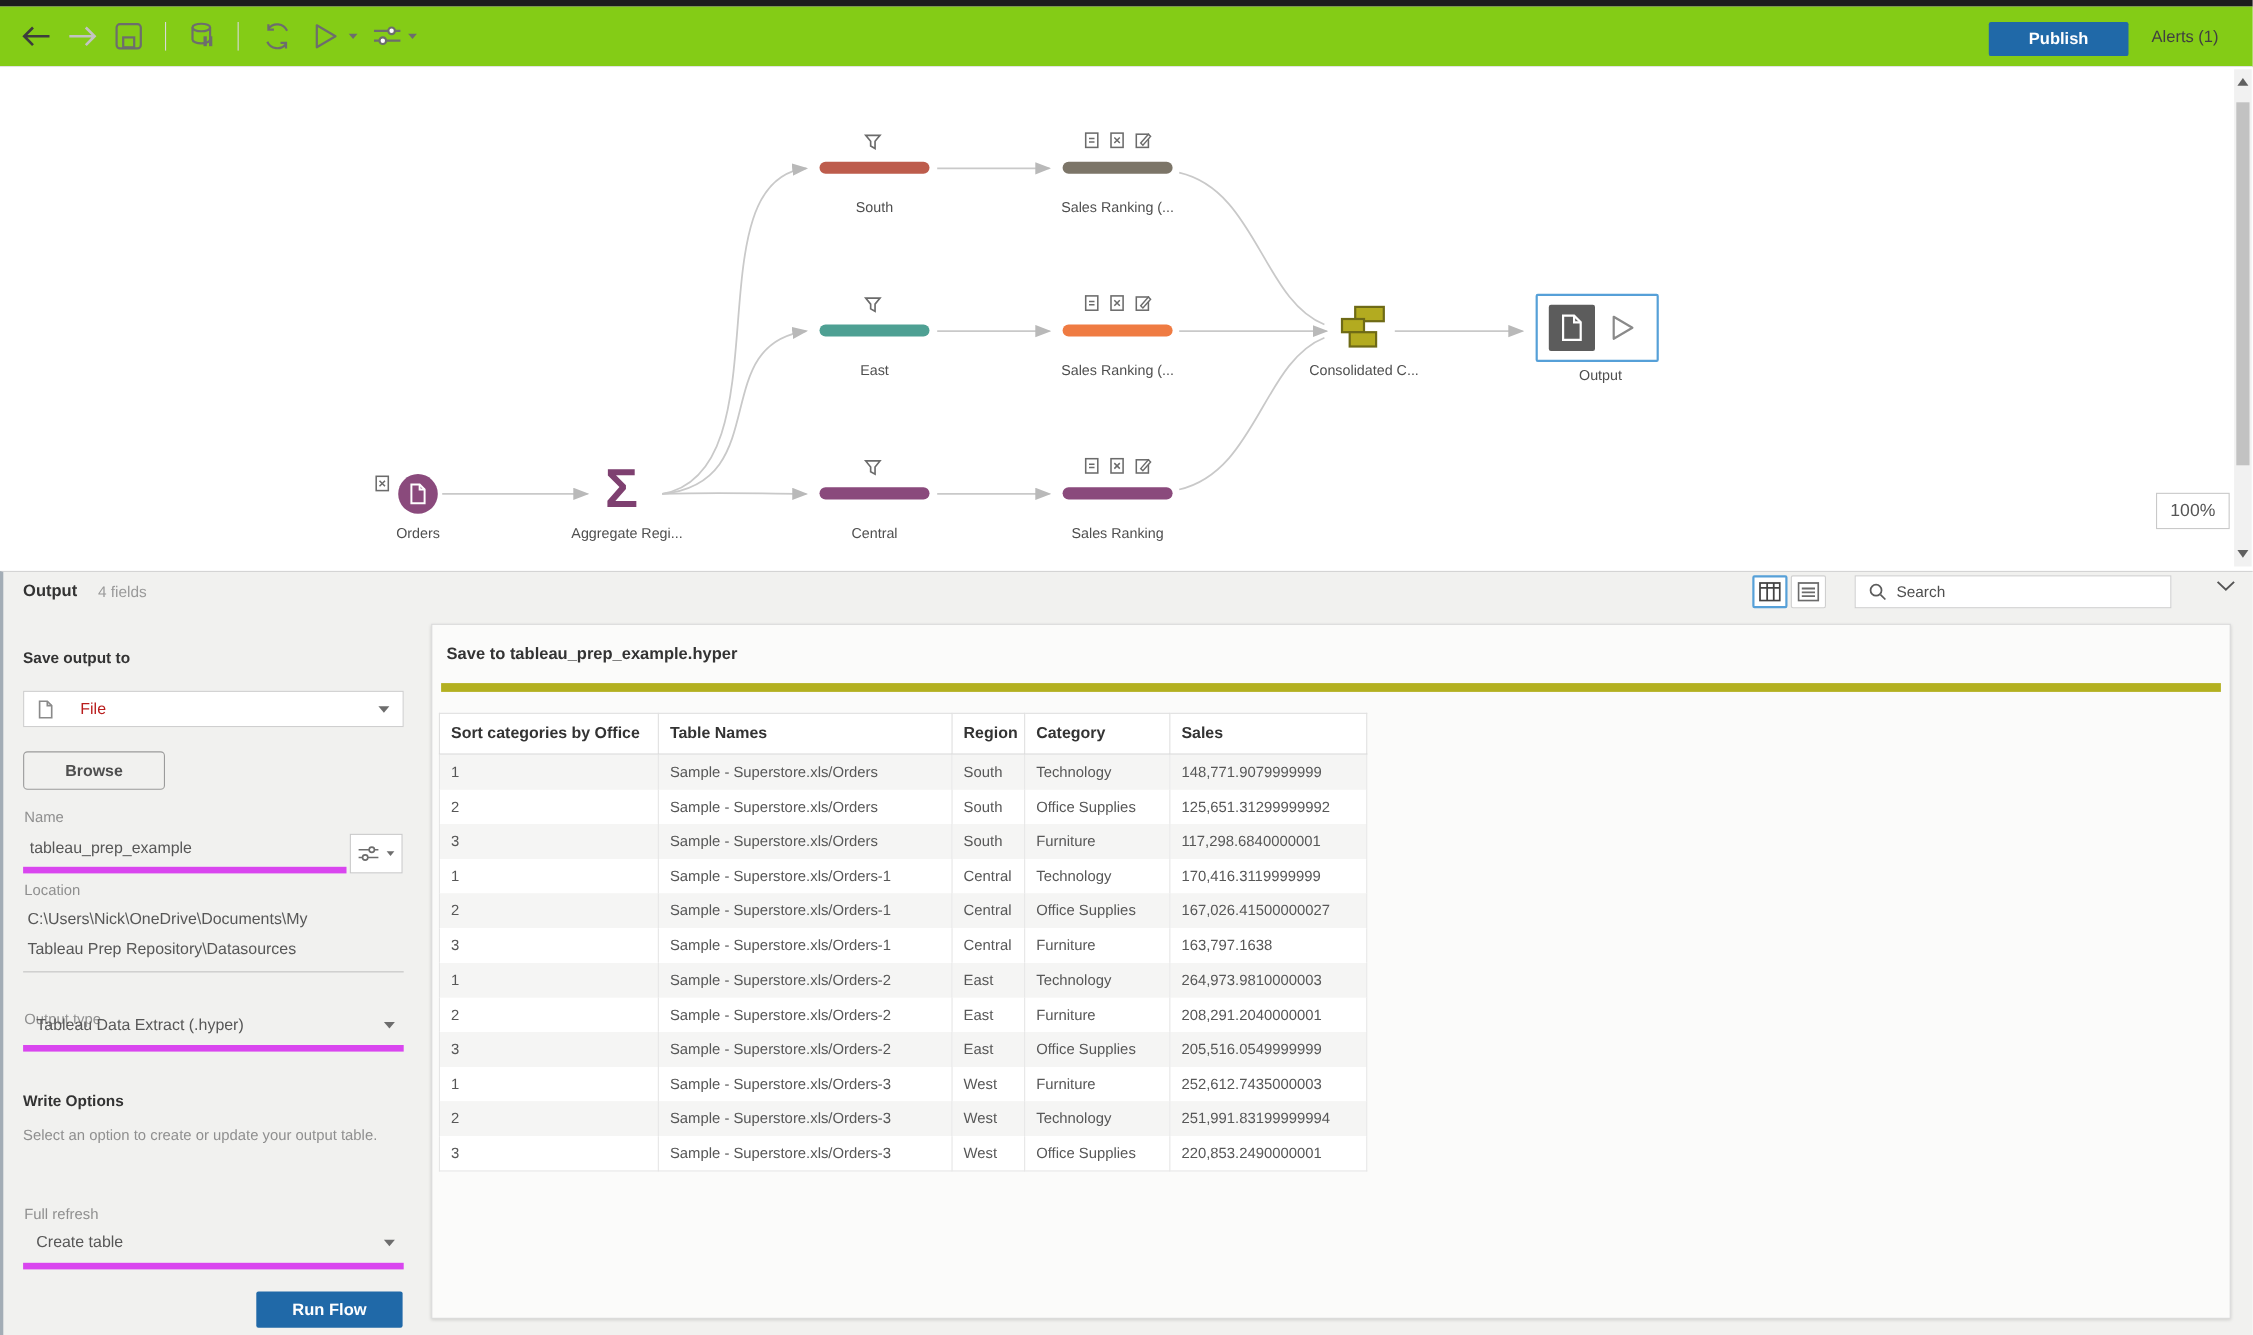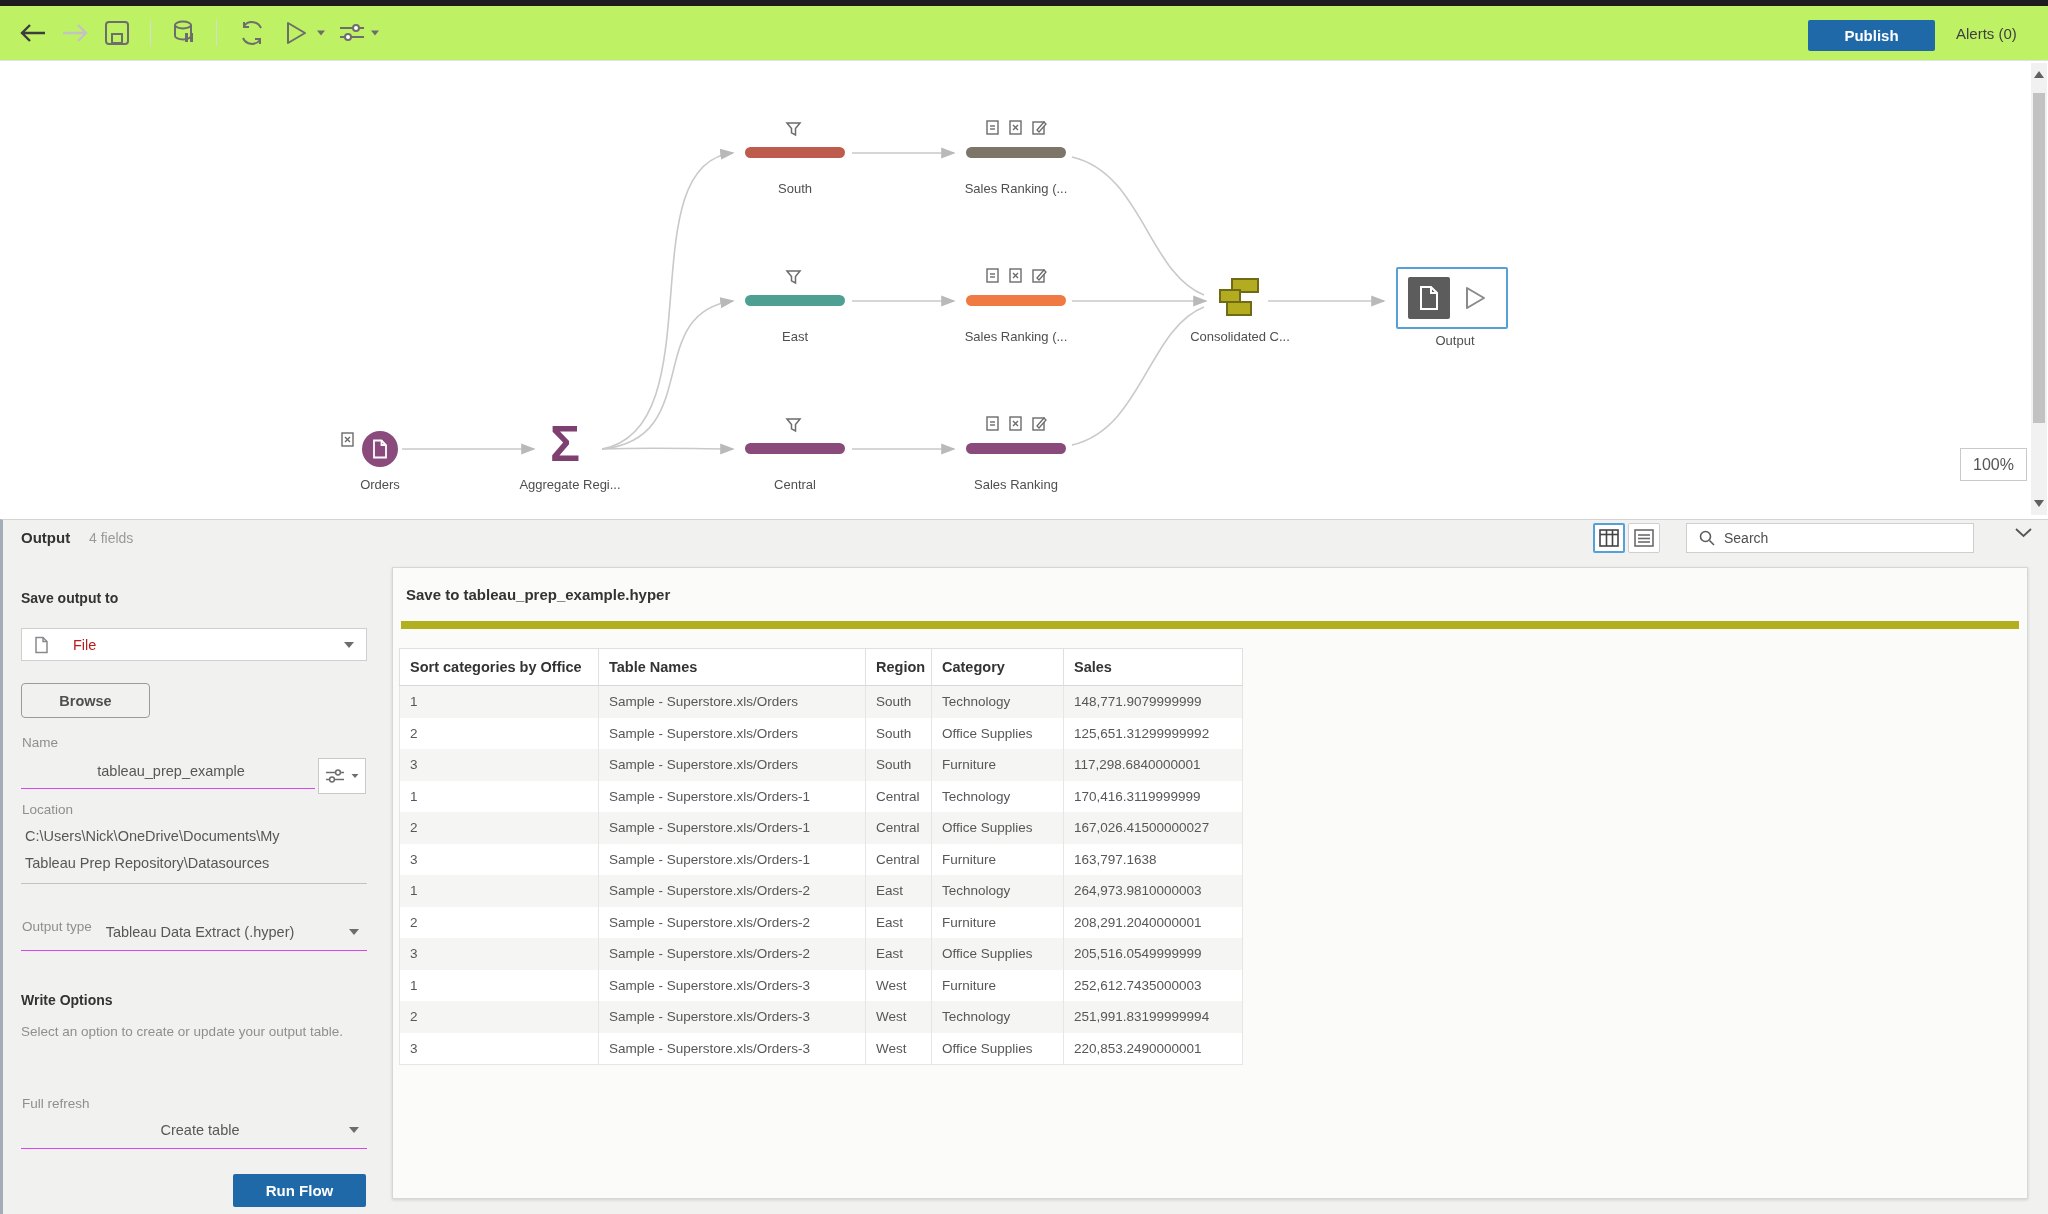--- a/index.html
+++ b/index.html
@@ -3,21 +3,21 @@
 <meta charset="utf-8">
 <style>
   html,body{margin:0;padding:0;}
   body{
     width:2048px;height:1214px;overflow:hidden;position:relative;
     font-family:"Liberation Sans",sans-serif;background:#ffffff;color:#4a4a4a;
     -webkit-font-smoothing:antialiased;
   }
   #titlebar-strip{position:absolute;left:0;top:0;width:2048px;height:6px;background:#1d1d1d;}
   
-  #toolbar{position:absolute;left:0;top:6px;width:2048px;height:54px;background:#bef264;border-bottom:1px solid #e2e2e2;}
+  #toolbar{position:absolute;left:0;top:6px;width:2048px;height:54px;background:#84cc16;border-bottom:1px solid #e2e2e2;}
   .tb-icon{position:absolute;top:0;height:54px;display:flex;align-items:center;justify-content:center;cursor:pointer;}
   .tb-sep{position:absolute;top:14px;width:1px;height:26px;background:#d9d9d9;}
   .caret{width:0;height:0;border-left:5px solid transparent;border-right:5px solid transparent;border-top:6px solid #6d6d6d;}
   #publish-btn{position:absolute;left:1808px;top:14px;width:127px;height:31px;border:none;border-radius:2px;
     background:var(--accent-blue);color:#fff;font-weight:bold;font-size:15px;font-family:inherit;cursor:pointer;}
   #alerts-label{position:absolute;left:1956px;top:0;height:54px;display:flex;align-items:center;font-size:15px;color:#404040;cursor:pointer;}
   
   #flow-canvas{position:absolute;left:0;top:61px;width:2048px;height:458px;background:#fff;}
   #connectors{position:absolute;left:0;top:0;}
   .pill{position:absolute;width:100px;height:11px;border-radius:6px;cursor:pointer;}
@@ -49,21 +49,21 @@
   #config-panel{position:absolute;left:0;top:38px;width:390px;height:657px;}
   .cfg-bold{font-weight:bold;font-size:14px;color:#333;}
   .cfg-muted{font-size:13.5px;color:#8f8f8f;}
   .cfg-value{font-size:14.5px;color:#575757;}
   .abs{position:absolute;}
   #file-dropdown{left:18px;top:70px;width:346px;height:33px;background:#fff;border:1px solid #cfcfcf;box-sizing:border-box;display:flex;align-items:center;cursor:pointer;}
   #file-dropdown .lbl{margin-left:24px;font-size:14.5px;color:#b91c1c;}
   #file-dropdown .caret{position:absolute;right:12px;}
   #browse-btn{left:18px;top:125px;width:129px;height:35px;background:transparent;border:1px solid #9b9b9b;border-radius:4px;
     font-family:inherit;font-size:14.5px;font-weight:bold;color:#4f4f4f;cursor:pointer;}
-  .underline-field{border-bottom:1px solid #d946ef;text-align:center;}
+  .underline-field{border-bottom:6px solid #d946ef;}
   #name-options-btn{left:315px;top:200px;width:48px;height:36px;background:#fff;border:1px solid #c9c9c9;box-sizing:border-box;display:flex;align-items:center;justify-content:center;gap:5px;cursor:pointer;}
   .run-flow{position:absolute;left:230px;top:616px;width:133px;height:33px;background:var(--accent-blue);color:#fff;border:none;border-radius:2px;font-family:inherit;font-weight:bold;font-size:15px;cursor:pointer;}
   
   #preview-card{position:absolute;left:389px;top:47px;width:1636px;height:632px;background:#fbfbfa;border:1px solid #d7d7d7;box-shadow:0 1px 3px rgba(0,0,0,.14);box-sizing:border-box;}
   #preview-title{position:absolute;left:13px;top:18px;font-size:15px;font-weight:bold;color:#333;}
   #progress-bar{position:absolute;left:8px;top:53px;width:1618px;height:8px;background:var(--progress);}
   #preview-table{position:absolute;left:6px;top:80px;border-collapse:collapse;table-layout:fixed;background:#fff;}
   #preview-table th{height:36px;font-size:14.5px;font-weight:bold;color:#333;text-align:left;padding:0 0 0 10px;
     border:1px solid #e0e0e0;border-bottom:1px solid #d8d8d8;background:#fff;white-space:nowrap;overflow:hidden;}
   #preview-table td{height:31.5px;font-size:13.5px;color:#575757;padding:0 0 0 10px;border-left:1px solid #e6e6e6;border-right:1px solid #e6e6e6;white-space:nowrap;overflow:hidden;}
@@ -126,21 +126,21 @@
         <circle cx="17" cy="6" r="3" fill="#fff" stroke="#6d6d6d" stroke-width="2"></circle>
       <line x1="1" y1="15" x2="25" y2="15" stroke="#6d6d6d" stroke-width="2"></line>
         <circle cx="9" cy="15" r="3" fill="#fff" stroke="#6d6d6d" stroke-width="2"></circle>
     </svg>
   </div>
   <div class="tb-icon" style="left:366px;width:18px;">
       <span class="caret" style="transform:scale(.8);"></span>
     </div>
 
   <button id="publish-btn">Publish</button>
-  <div id="alerts-label">Alerts (0)</div>
+  <div id="alerts-label">Alerts (1)</div>
 </div>
 
 <div id="flow-canvas">
   <svg id="connectors" width="2048" height="458">
     <defs>
       <marker id="arrow" markerWidth="9" markerHeight="8" refX="8" refY="3.5" orient="auto">
         <path d="M0,0 L9,3.5 L0,7 Z" fill="#b9b9b9"></path>
       </marker>
     </defs>
     <g stroke="#c9c9c9" stroke-width="1.6" fill="none">

